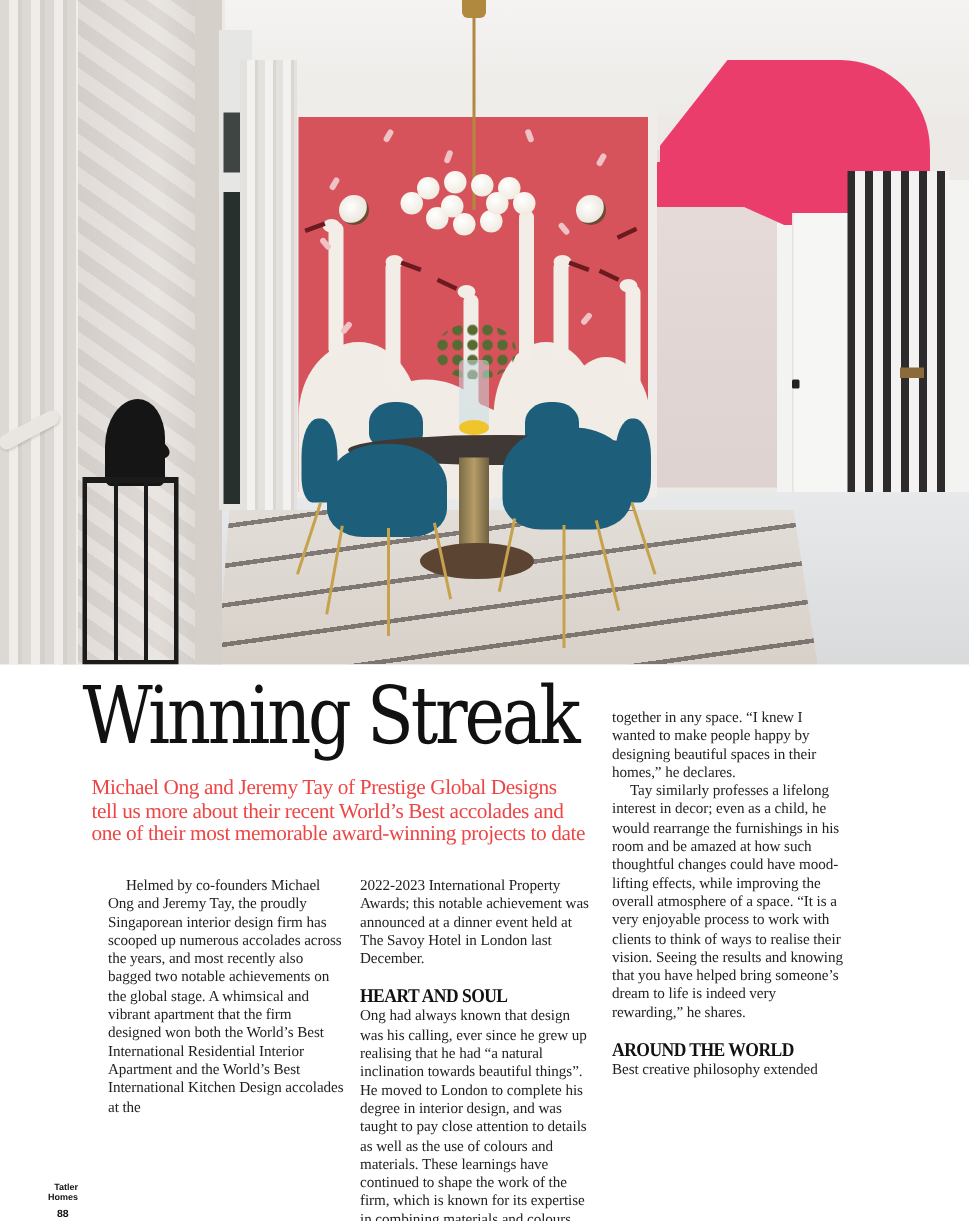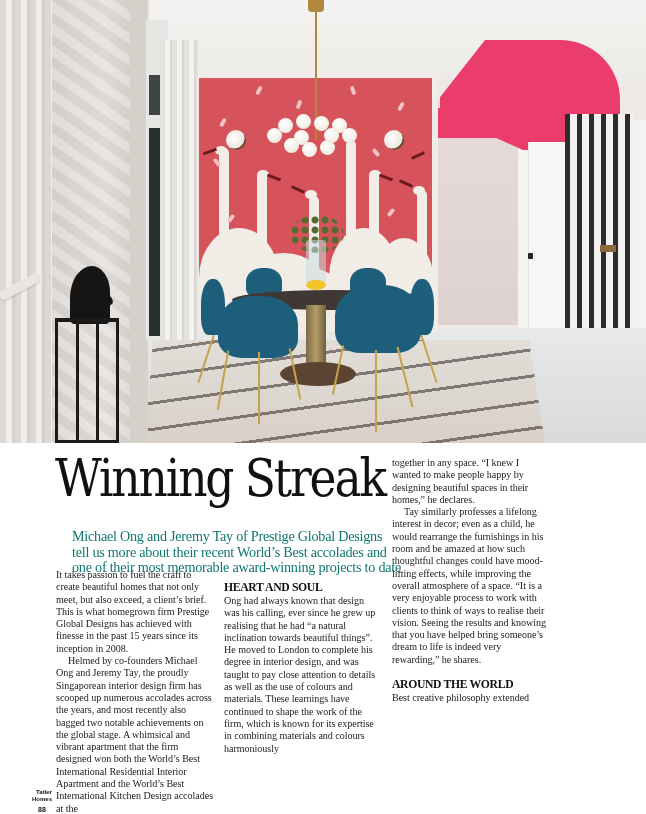--- a/index.html
+++ b/index.html
@@ -56,22 +56,22 @@
   .branches { left:290px; top:215px; width:54px; height:38px; border-radius:50%;
     background:radial-gradient(circle,#556b32 0 3px,transparent 4px) 0 0/10px 10px; }
   .lemons { left:306px; top:280px; width:20px; height:10px; border-radius:50%; background:#f0c52c; }
   .plinth { left:55px; top:318px; width:64px; height:125px; border:3px solid #1b1b1b; border-top-width:4px; box-sizing:border-box;
     background:linear-gradient(90deg,transparent 18px,#1b1b1b 18px 21px,transparent 21px 38px,#1b1b1b 38px 41px,transparent 41px); }
   .horse { left:70px; top:266px; width:40px; height:58px; background:#151515; border-radius:55% 45% 10% 10%; }
   .horse-nose { left:92px; top:292px; width:22px; height:12px; background:#151515; border-radius:50%; transform:rotate(30deg); }
 
   
   .title { position:absolute; left:55px; top:450px; margin:0; font-family:"DejaVu Serif","Liberation Serif",serif; font-weight:400; font-size:53px; line-height:56px; letter-spacing:-2.5px; transform:scaleX(0.86); transform-origin:left; color:#111; white-space:nowrap; }
-  .standfirst { position:absolute; left:56px; top:513px; width:330px; margin:16px; font-size:14.2px; line-height:15.6px; color:#0f766e; letter-spacing:-0.25px; }
-  .col { position:absolute; font-size:10.1px; line-height:12.3px; color:#222; margin:0; letter-spacing:-0.05px; }
+  .standfirst { position:absolute; left:56px; top:513px; width:330px; margin:5px; font-size:14.2px; line-height:15.6px; color:#ef4444; letter-spacing:-0.25px; }
+  .col { position:absolute; font-size:10.1px; line-height:12.3px; color:#222; margin:16px; letter-spacing:-0.05px; }
   .col p { margin:0; }
   .col p.indent { text-indent:12px; }
   .col1 { left:56px; top:569px; width:160px; }
   .col2 { left:224px; top:569px; width:156px; }
   .col3 { left:392px; top:457px; width:156px; }
   .subhead { margin:11px 0 1px 0; font-family:"Liberation Serif",serif; font-weight:700; font-size:13px; line-height:14px; letter-spacing:-0.4px; transform:scaleX(0.9); transform-origin:left; color:#111; }
   .folio-brand { position:absolute; left:26px; top:789px; width:26px; font-family:"Liberation Sans",sans-serif; font-weight:700; font-size:6px; line-height:7px; text-align:right; color:#111; }
   .folio-page { position:absolute; left:38px; top:806px; font-family:"Liberation Sans",sans-serif; font-weight:700; font-size:7px; color:#111; }
 </style>
 </head>
@@ -185,25 +185,25 @@
   <div class="tieback"></div>
   <div class="horse"></div>
   <div class="horse-nose"></div>
   <div class="plinth"></div>
 </div>
 
 <h1 class="title">Winning Streak</h1>
 <p class="standfirst">Michael Ong and Jeremy Tay of Prestige Global Designs tell us more about their recent World’s Best accolades and one of their most memorable award-winning projects to date</p>
 
 <div class="col col1">
-  <p>It takes passion to fuel the craft to create beautiful homes that not only meet, but also exceed, a client’s brief. This is what homegrown firm Prestige Global Designs has achieved with finesse in the past 15 years since its inception in 2008.</p>
   <p class="indent">Helmed by co-founders Michael Ong and Jeremy Tay, the proudly Singaporean interior design firm has scooped up numerous accolades across the years, and most recently also bagged two notable achievements on the global stage. A whimsical and vibrant apartment that the firm designed won both the World’s Best International Residential Interior Apartment and the World’s Best International Kitchen Design accolades at the</p>
 </div>
 
 <div class="col col2">
+  <p>2022-2023 International Property Awards; this notable achievement was announced at a dinner event held at The Savoy Hotel in London last December.</p>
   <div class="subhead">HEART AND SOUL</div>
   <p>Ong had always known that design was his calling, ever since he grew up realising that he had “a natural inclination towards beautiful things”. He moved to London to complete his degree in interior design, and was taught to pay close attention to details as well as the use of colours and materials. These learnings have continued to shape the work of the firm, which is known for its expertise in combining materials and colours harmoniously</p>
 </div>
 
 <div class="col col3">
   <p>together in any space. “I knew I wanted to make people happy by designing beautiful spaces in their homes,” he declares.</p>
   <p class="indent">Tay similarly professes a lifelong interest in decor; even as a child, he would rearrange the furnishings in his room and be amazed at how such thoughtful changes could have mood-lifting effects, while improving the overall atmosphere of a space. “It is a very enjoyable process to work with clients to think of ways to realise their vision. Seeing the results and knowing that you have helped bring someone’s dream to life is indeed very rewarding,” he shares.</p>
   <div class="subhead">AROUND THE WORLD</div>
   <p>Best creative philosophy extended</p>
 </div>

